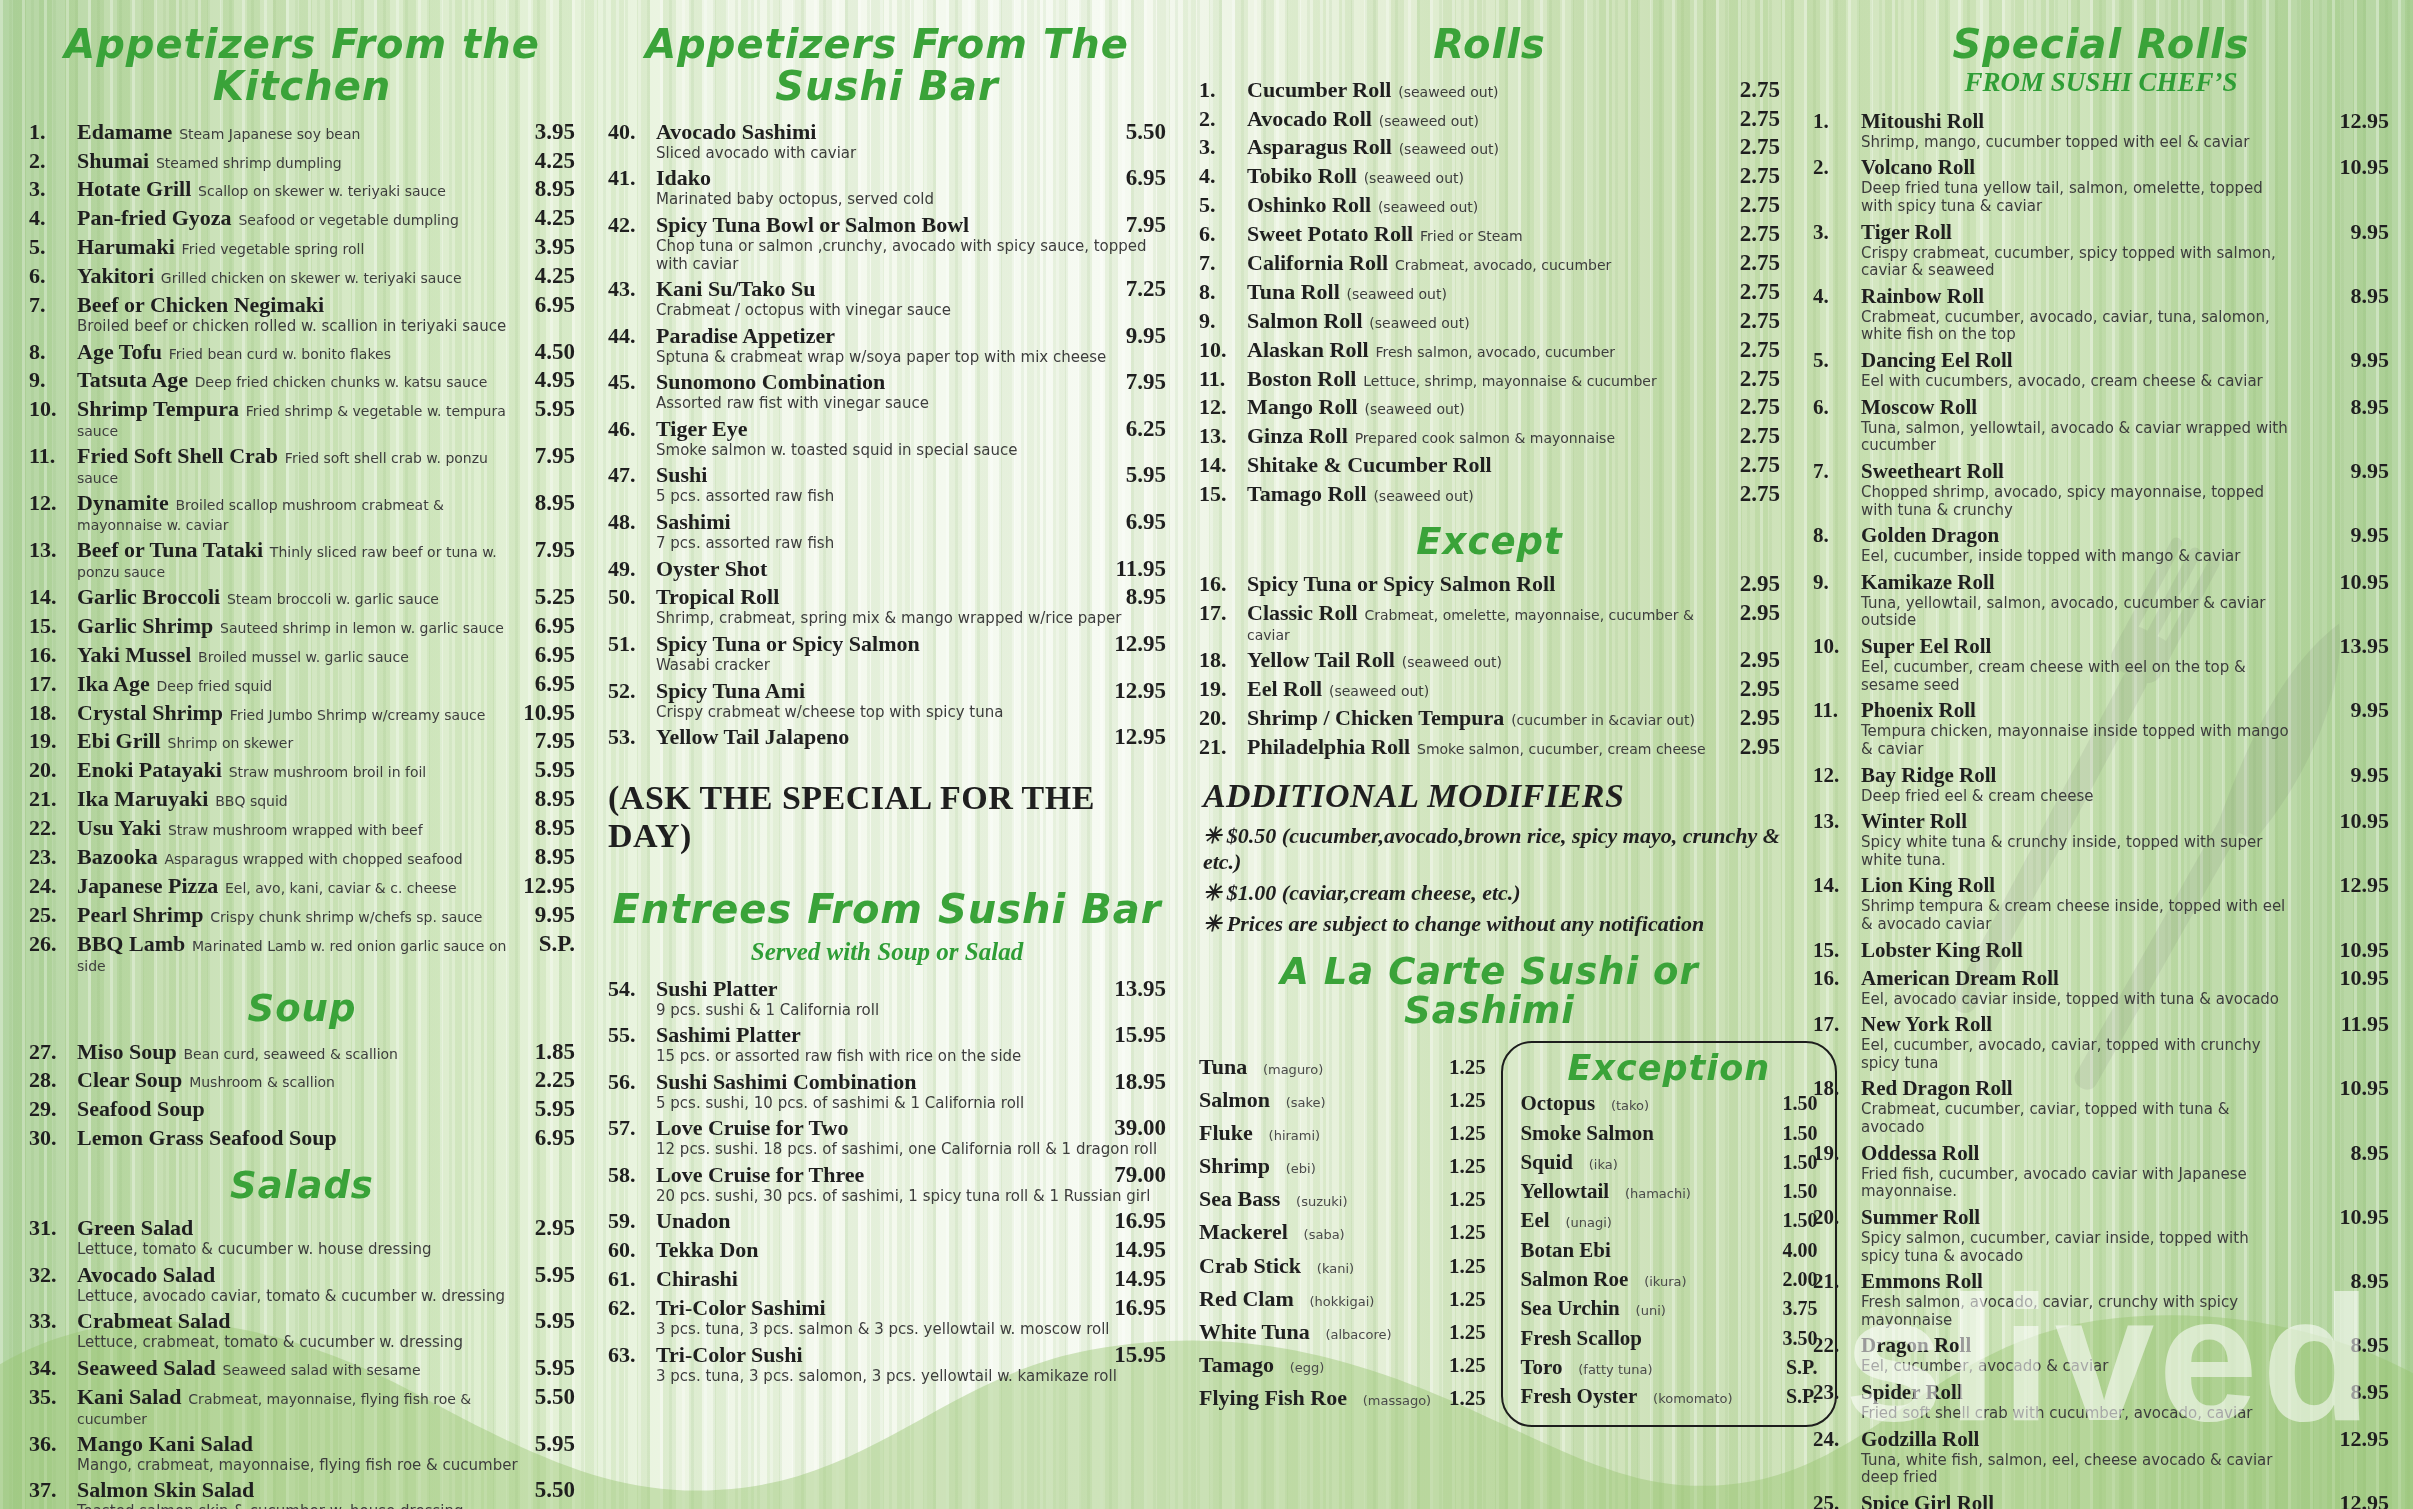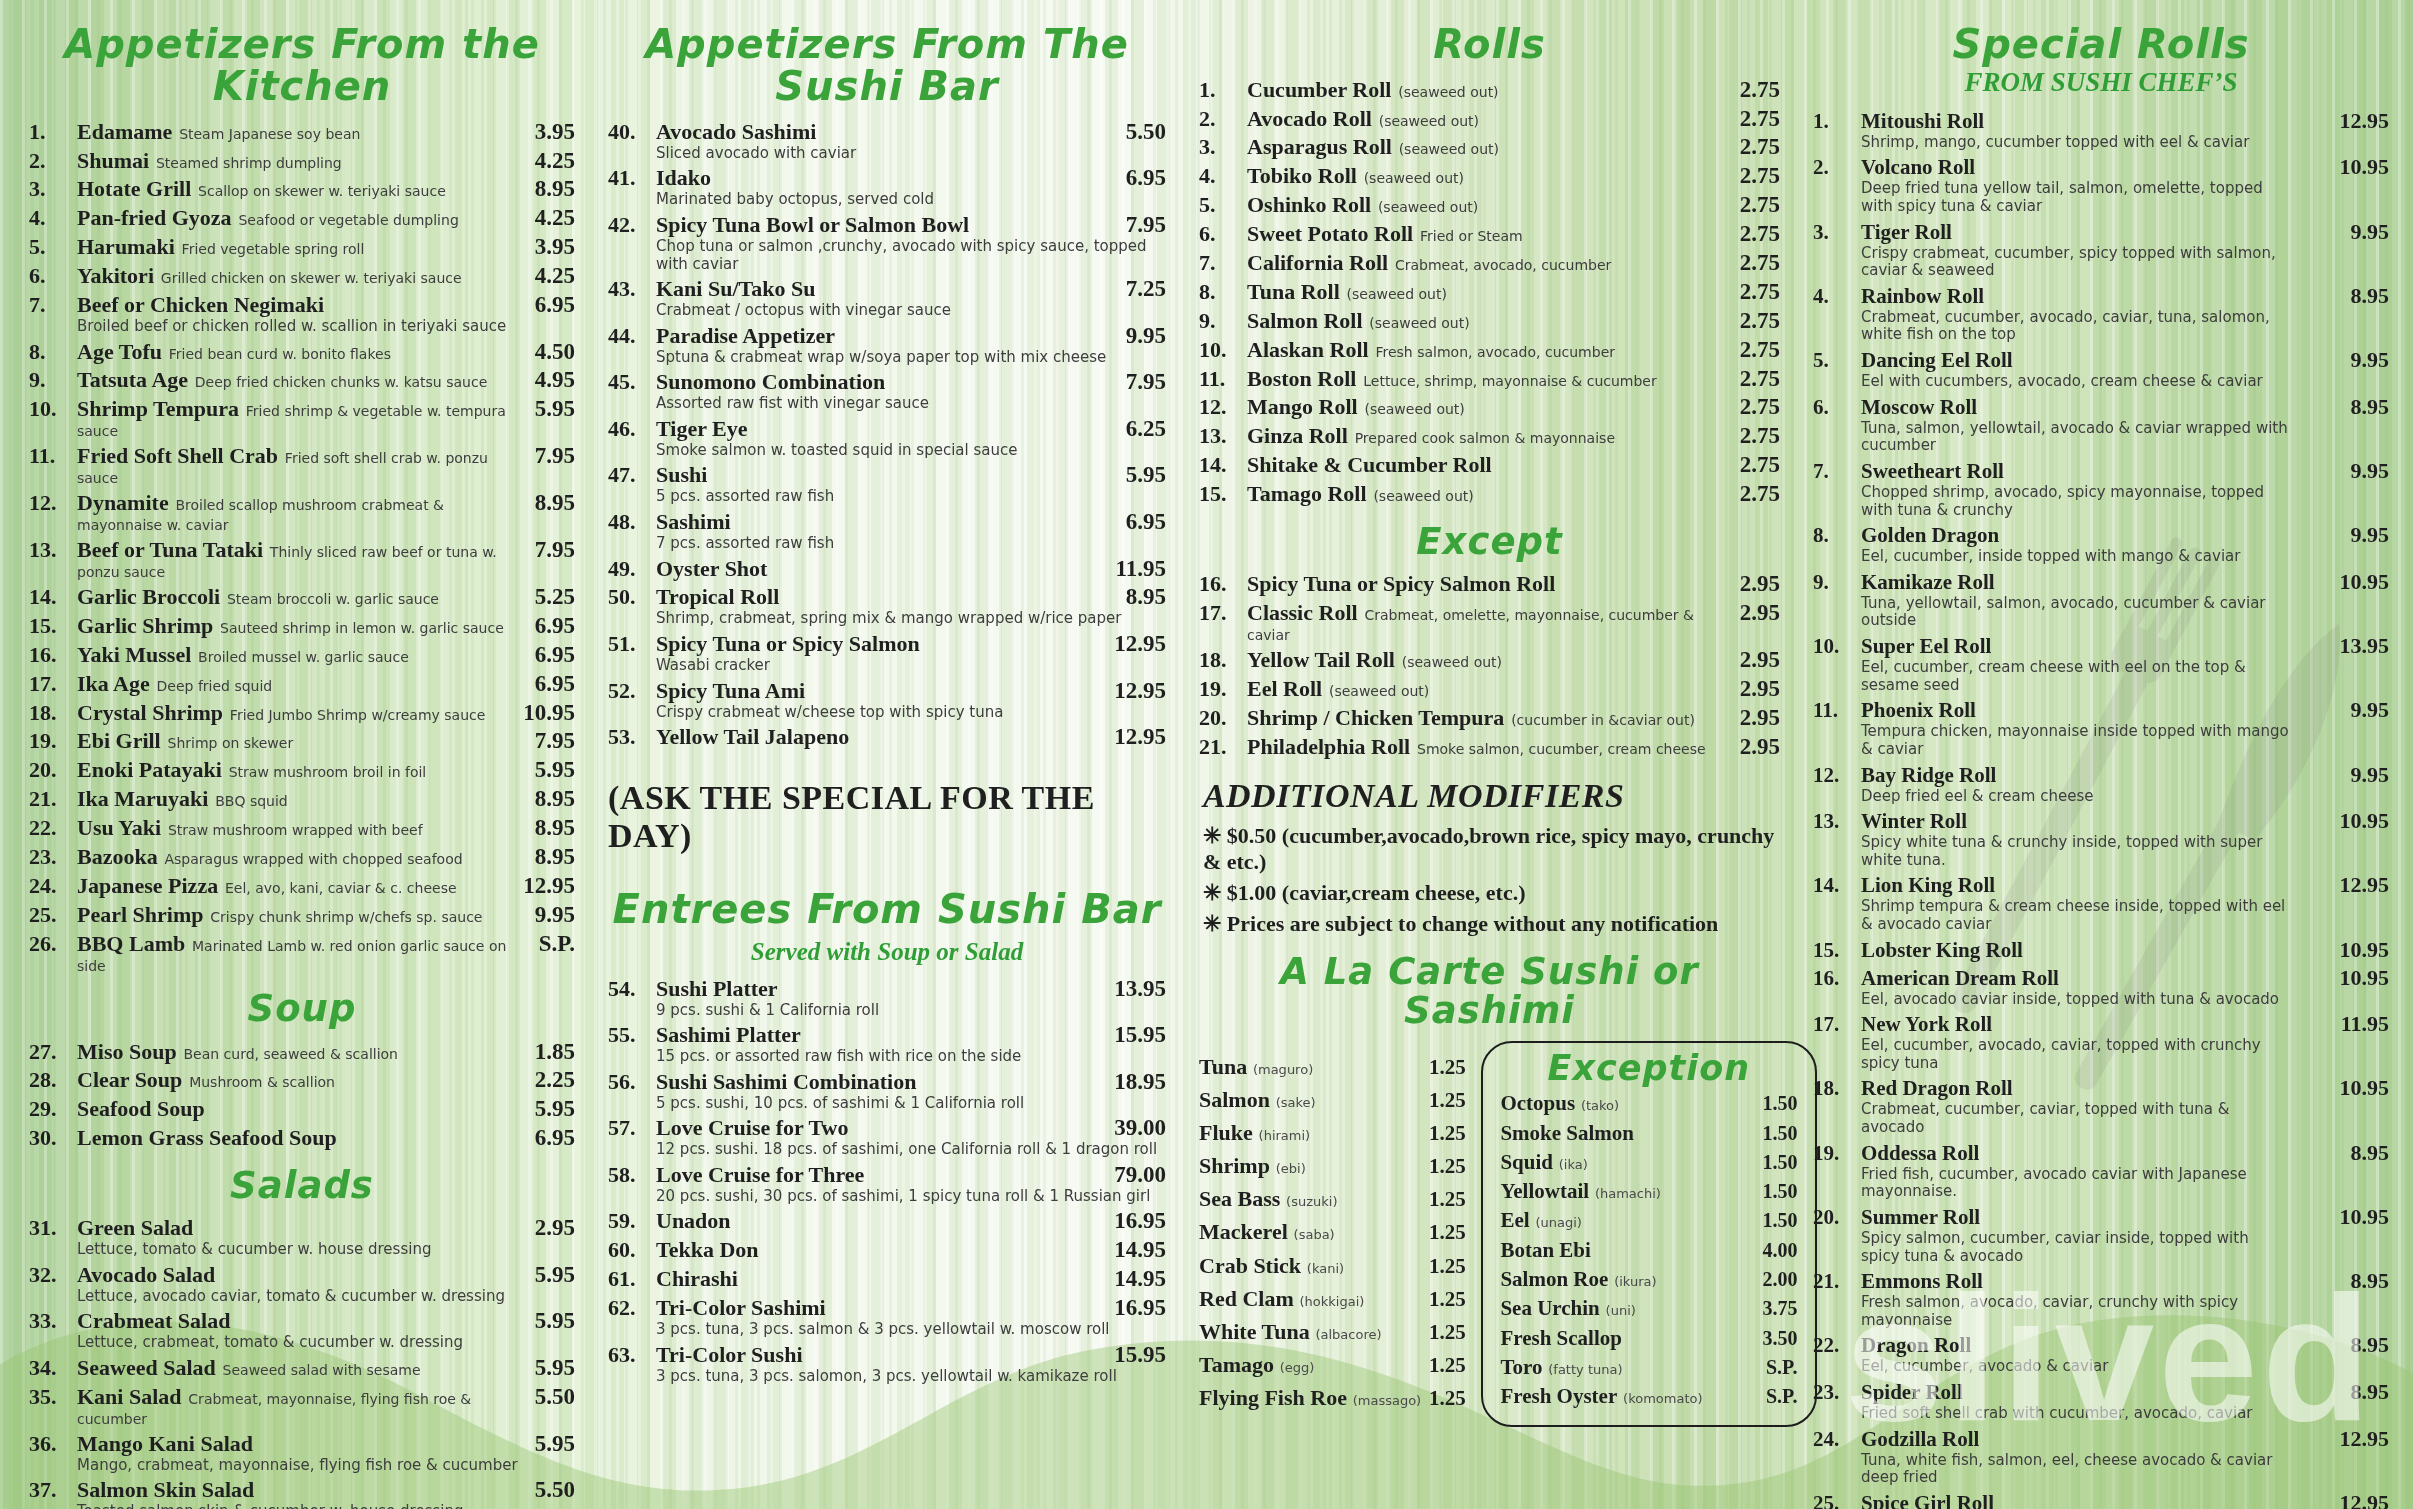--- a/index.html
+++ b/index.html
@@ -50,25 +50,25 @@
   }
   .col4 .i-desc-block{max-width:430px;}
   .col4 .i-name,.col4 .i-num{font-size:21px;}
   .col4 .i-price{font-size:22px;}
   .col4 .item-wrap{margin-bottom:1.9px;}
 
   .ask{font-weight:bold;font-size:34px;text-align:left;margin:29px 0 33px;letter-spacing:0.5px;}
 
   .mods{margin:17.4px 0 5.8px 3.9px;}
   .mods-title{font-weight:bold;font-style:italic;font-size:34px;margin:0 0 7.7px;letter-spacing:0.5px;}
-  .mod-line{font-weight:bold;font-size:22px;margin:4.8px 0;line-height:1.2;}
+  .mod-line{font-style:italic;font-weight:bold;font-size:22px;margin:4.8px 0;line-height:1.2;}
 
   .alacarte{display:flex;gap:15.4px;margin-top:3.9px;}
   .ala-left{flex:1 1 auto;padding-top:5.8px;}
-  .ala-item{display:flex;align-items:baseline;margin:7.2px 0;}
+  .ala-item{display:flex;align-items:baseline;margin:7.2px 0;gap:10px;}
   .ala-name{font-weight:bold;font-size:22px;white-space:nowrap;}
   .ala-jp{font-family:"DejaVu Sans",sans-serif;font-size:13px;color:#4a4a4a;margin-left:5.8px;}
   .ala-price{font-weight:bold;font-size:21px;margin-left:auto;padding-left:7.7px;}
   .exception-box{
     flex:0 0 297px;border:2.9px solid #1d1d1d;border-radius:31px;
     padding:1.9px 17.4px 11.6px;background:rgba(255,255,255,0.05);
   }
   .exception-box .sec-title{font-size:35px;margin:5.8px 0 3.9px;}
   .exception-box .ala-item{margin:4.3px 0;}
   .exception-box .ala-name{font-size:21px;}

